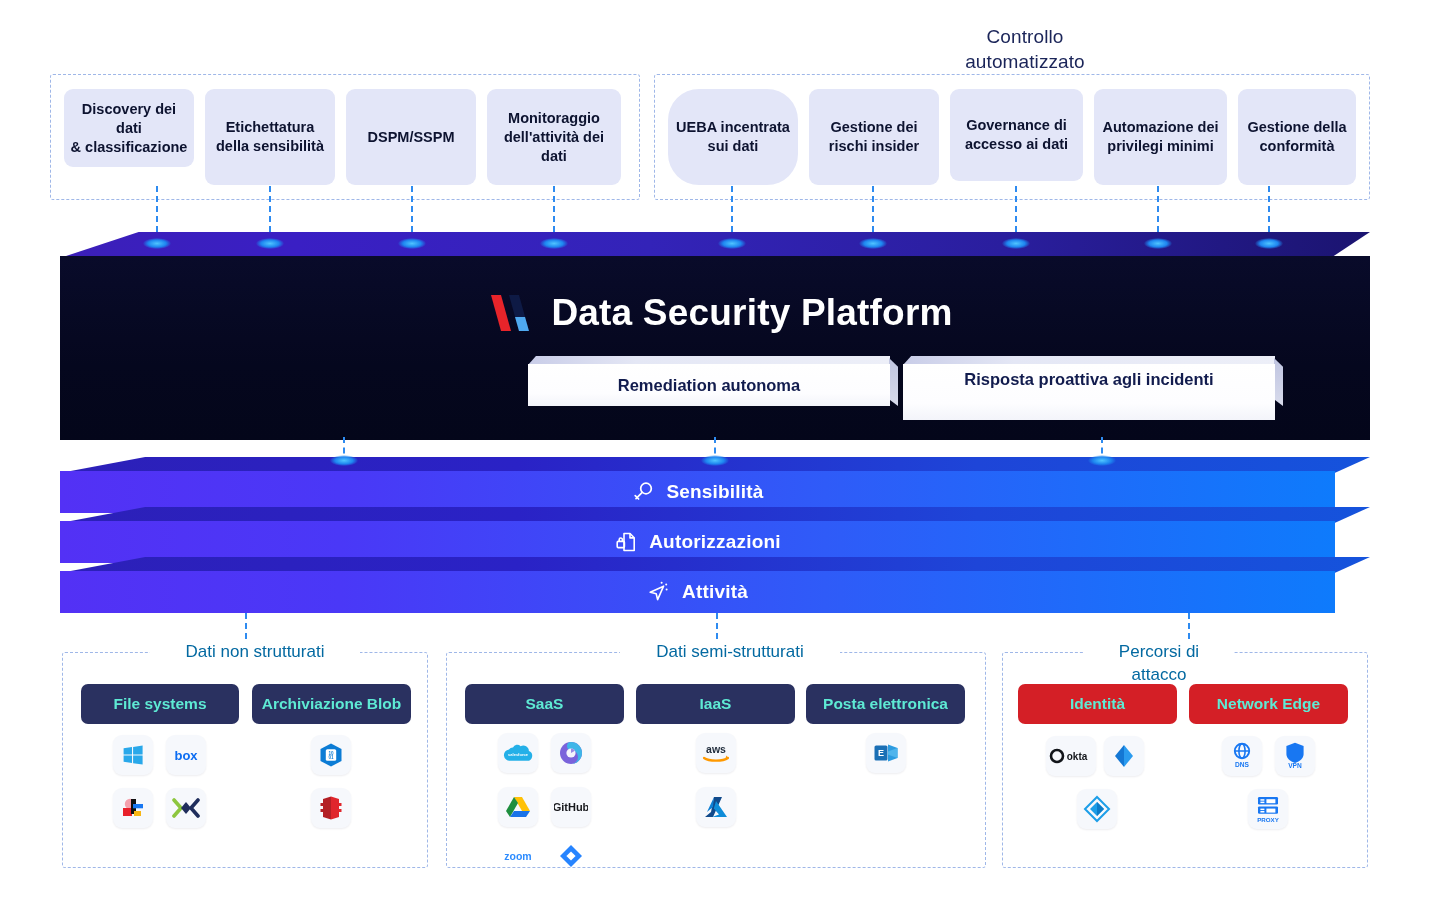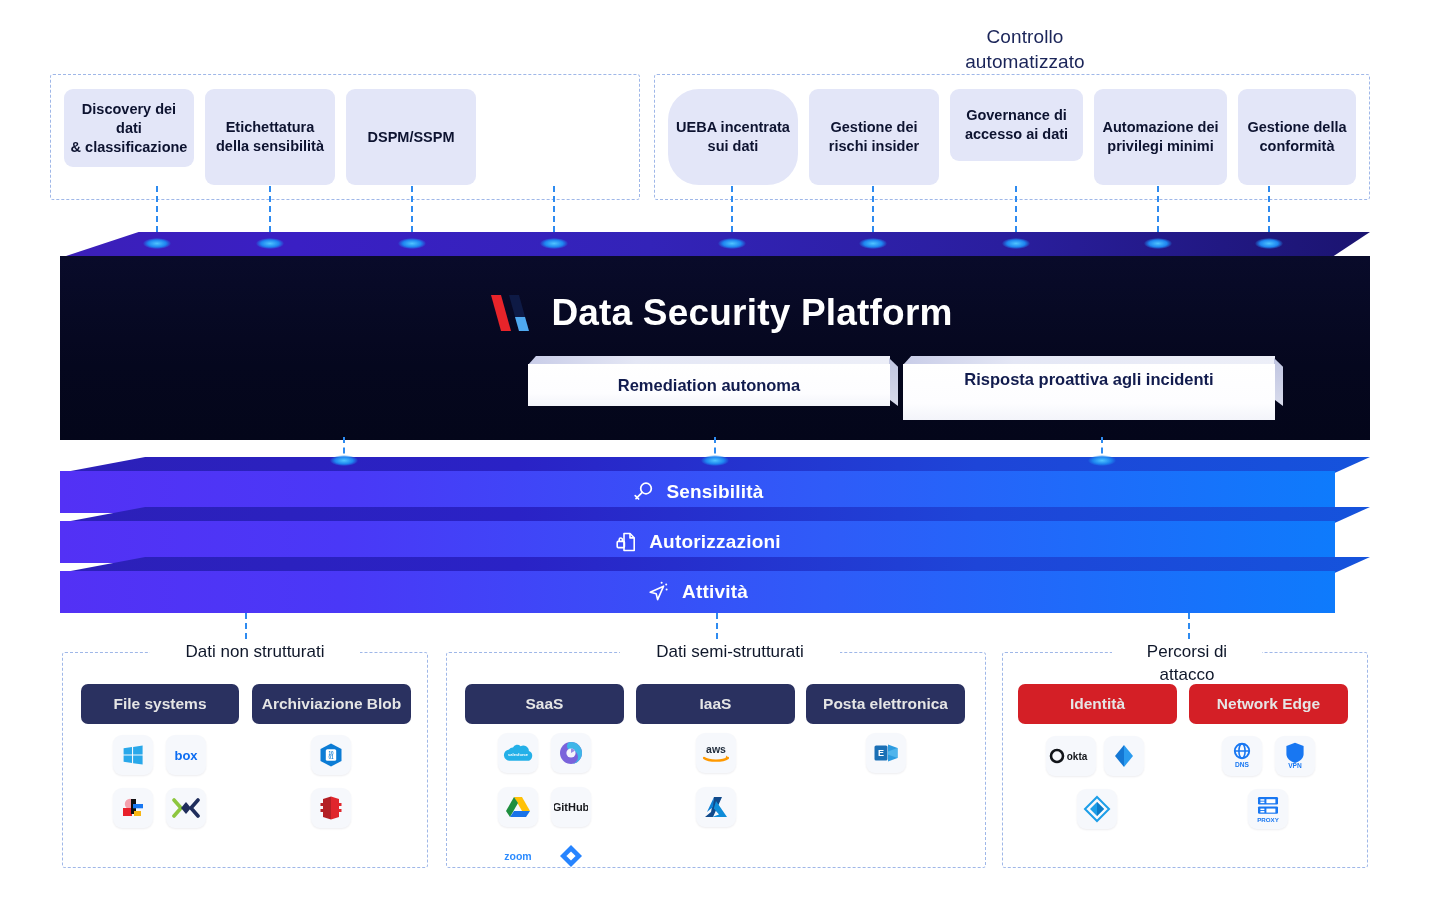--- a/index.html
+++ b/index.html
@@ -138,30 +138,30 @@
     position:absolute;
     border:1.4px dashed #9FB7E8;
     border-radius:3px;
     box-sizing:border-box;
   }
   .bgroup-title{
     position:absolute;
     text-align:center;
     font-size:17px;
     line-height:23px;
-    color:#0f172a;
+    color:#0369a1;
     background:#ffffff;
     padding:0 10px;
   }
   .srcpill{
     position:absolute;
     background:#2A3160;
     border-radius:7px;
     display:flex;align-items:center;justify-content:center;
-    color:#e5e5e5;font-weight:700;font-size:15.5px;
+    color:#5eead4;font-weight:700;font-size:15.5px;
     box-sizing:border-box;
     text-align:center;
   }
   .srcpill.red{background:#D41F26;}
   .tile{
     position:absolute;
     width:40px;height:40px;
     background:#F6F8FC;
     border-radius:9px;
     display:flex;align-items:center;justify-content:center;
@@ -187,30 +187,34 @@
     <span style="white-space:pre-line;">Discovery dei dati
 &amp; classificazione</span>
   </div>
   <div class="chip" style="left:346px;top:89px;width:130px;height:96px;">
     <span style="white-space:pre-line;">DSPM/SSPM</span>
   </div>
   <div class="chip" style="left:205px;top:89px;width:130px;height:96px;">
     <span style="white-space:pre-line;">Etichettatura
 della sensibilità</span>
   </div>
+  <div class="chip" style="left:487px;top:89px;width:134px;height:96px;">
+    <span style="white-space:pre-line;">Monitoraggio
+dell'attività dei dati</span>
+  </div>
 
   <div class="chip" style="left:668px;top:89px;width:130px;height:96px;border-radius:31px;">
     <span style="white-space:pre-line;">UEBA incentrata
 sui dati</span>
   </div>
   <div class="chip" style="left:809px;top:89px;width:130px;height:96px;">
     <span style="white-space:pre-line;">Gestione dei
 rischi insider</span>
   </div>
-  <div class="chip" style="left:950px;top:89px;width:133px;height:72px;">
+  <div class="chip" style="left:950px;top:89px;width:133px;height:92px;">
     <span style="white-space:pre-line;">Governance di
 accesso ai dati</span>
   </div>
   <div class="chip" style="left:1094px;top:89px;width:133px;height:96px;">
     <span style="white-space:pre-line;">Automazione dei
 privilegi minimi</span>
   </div>
   <div class="chip" style="left:1238px;top:89px;width:118px;height:96px;">
     <span style="white-space:pre-line;">Gestione della
 conformità</span>
@@ -462,21 +466,21 @@
   <div class="tile" style="left:866px;top:733px;">
     <svg width="26" height="24" viewBox="0 0 26 24">
       <rect x="1.5" y="4.5" width="13" height="15" rx="1.6" fill="#1A6FB5"></rect>
       <text x="8" y="15" font-family="'Liberation Sans',sans-serif" font-size="9" font-weight="700" fill="#ffffff" text-anchor="middle">E</text>
       <path d="M15 3.4 24.5 7v10L15 20.6z" fill="#2C9BE0"></path>
       <path d="M14.8 10.5 24.5 7v10l-9.7-3.5z" fill="#4FB4EC"></path>
     </svg>
   </div>
 
   <div class="bgroup" style="left:1002px;top:652px;width:366px;height:216px;"></div>
-  <div class="bgroup-title" style="left:1112px;top:640px;width:130px;text-align:center;">
+  <div class="bgroup-title" style="left:1084px;top:640px;width:130px;text-align:center;">
     <div>Percorsi di</div>
     <div>attacco</div>
   </div>
 
   <div class="srcpill red" style="left:1018px;top:684px;width:159px;height:40px;">
     <span>Identità</span>
   </div>
   <div class="srcpill red" style="left:1189px;top:684px;width:159px;height:40px;">
     <span>Network Edge</span>
   </div>

